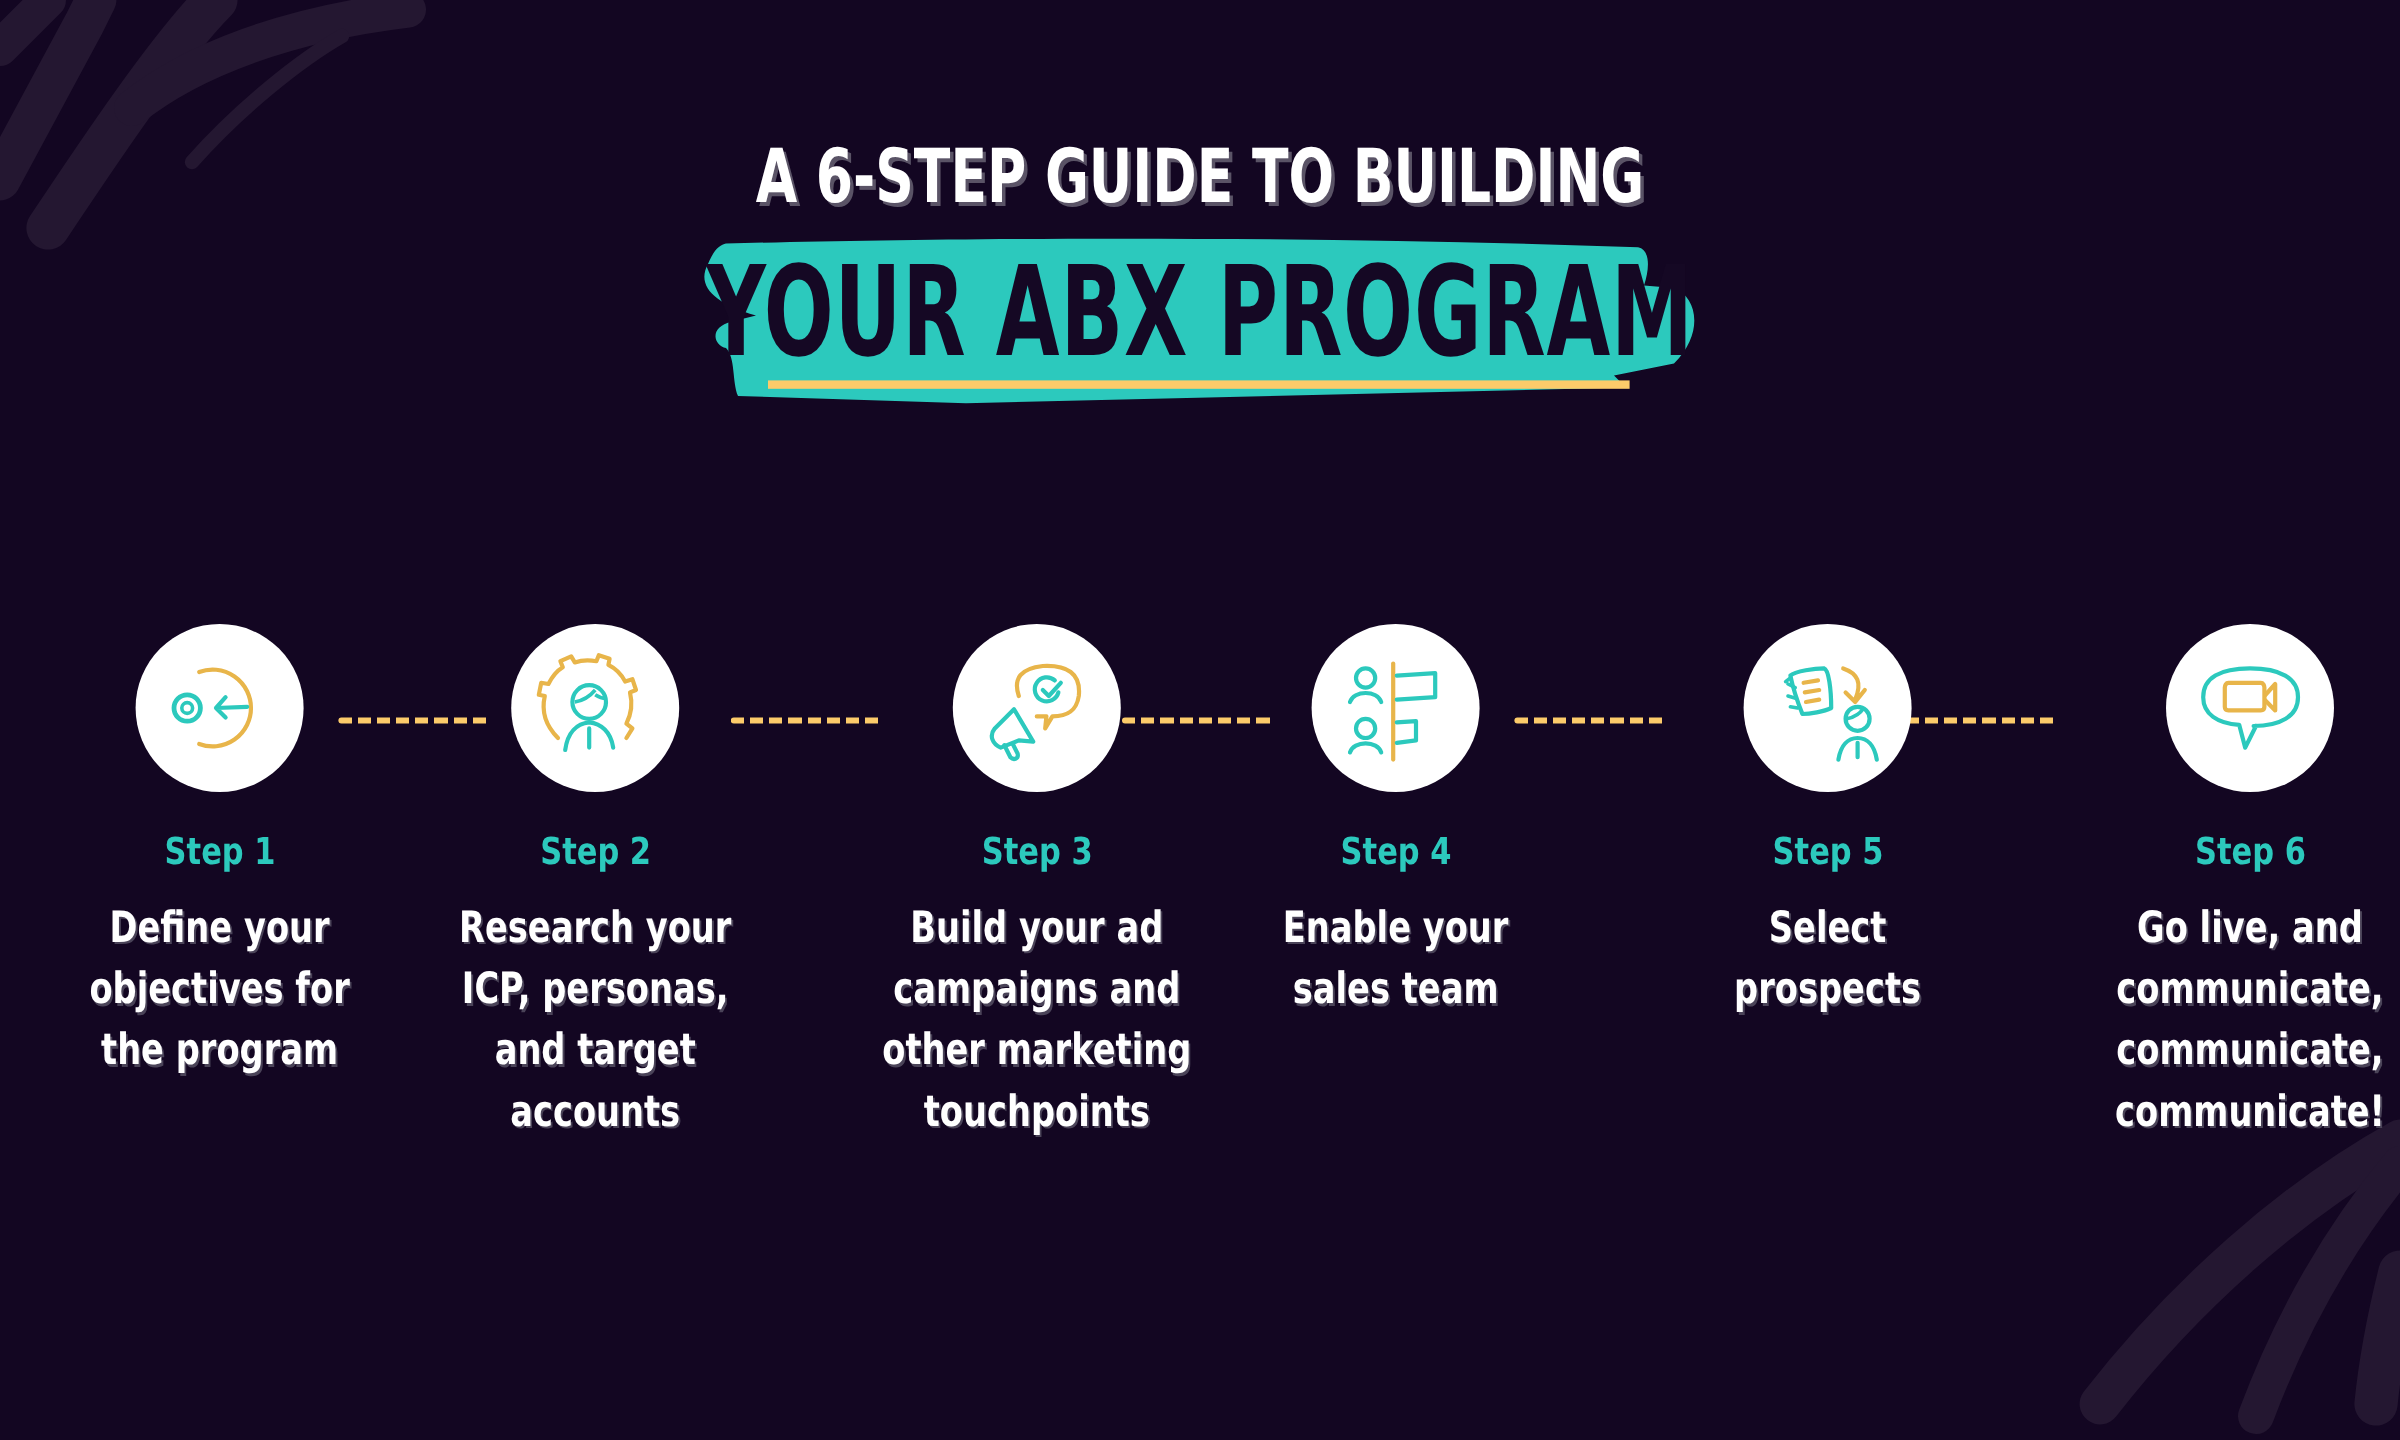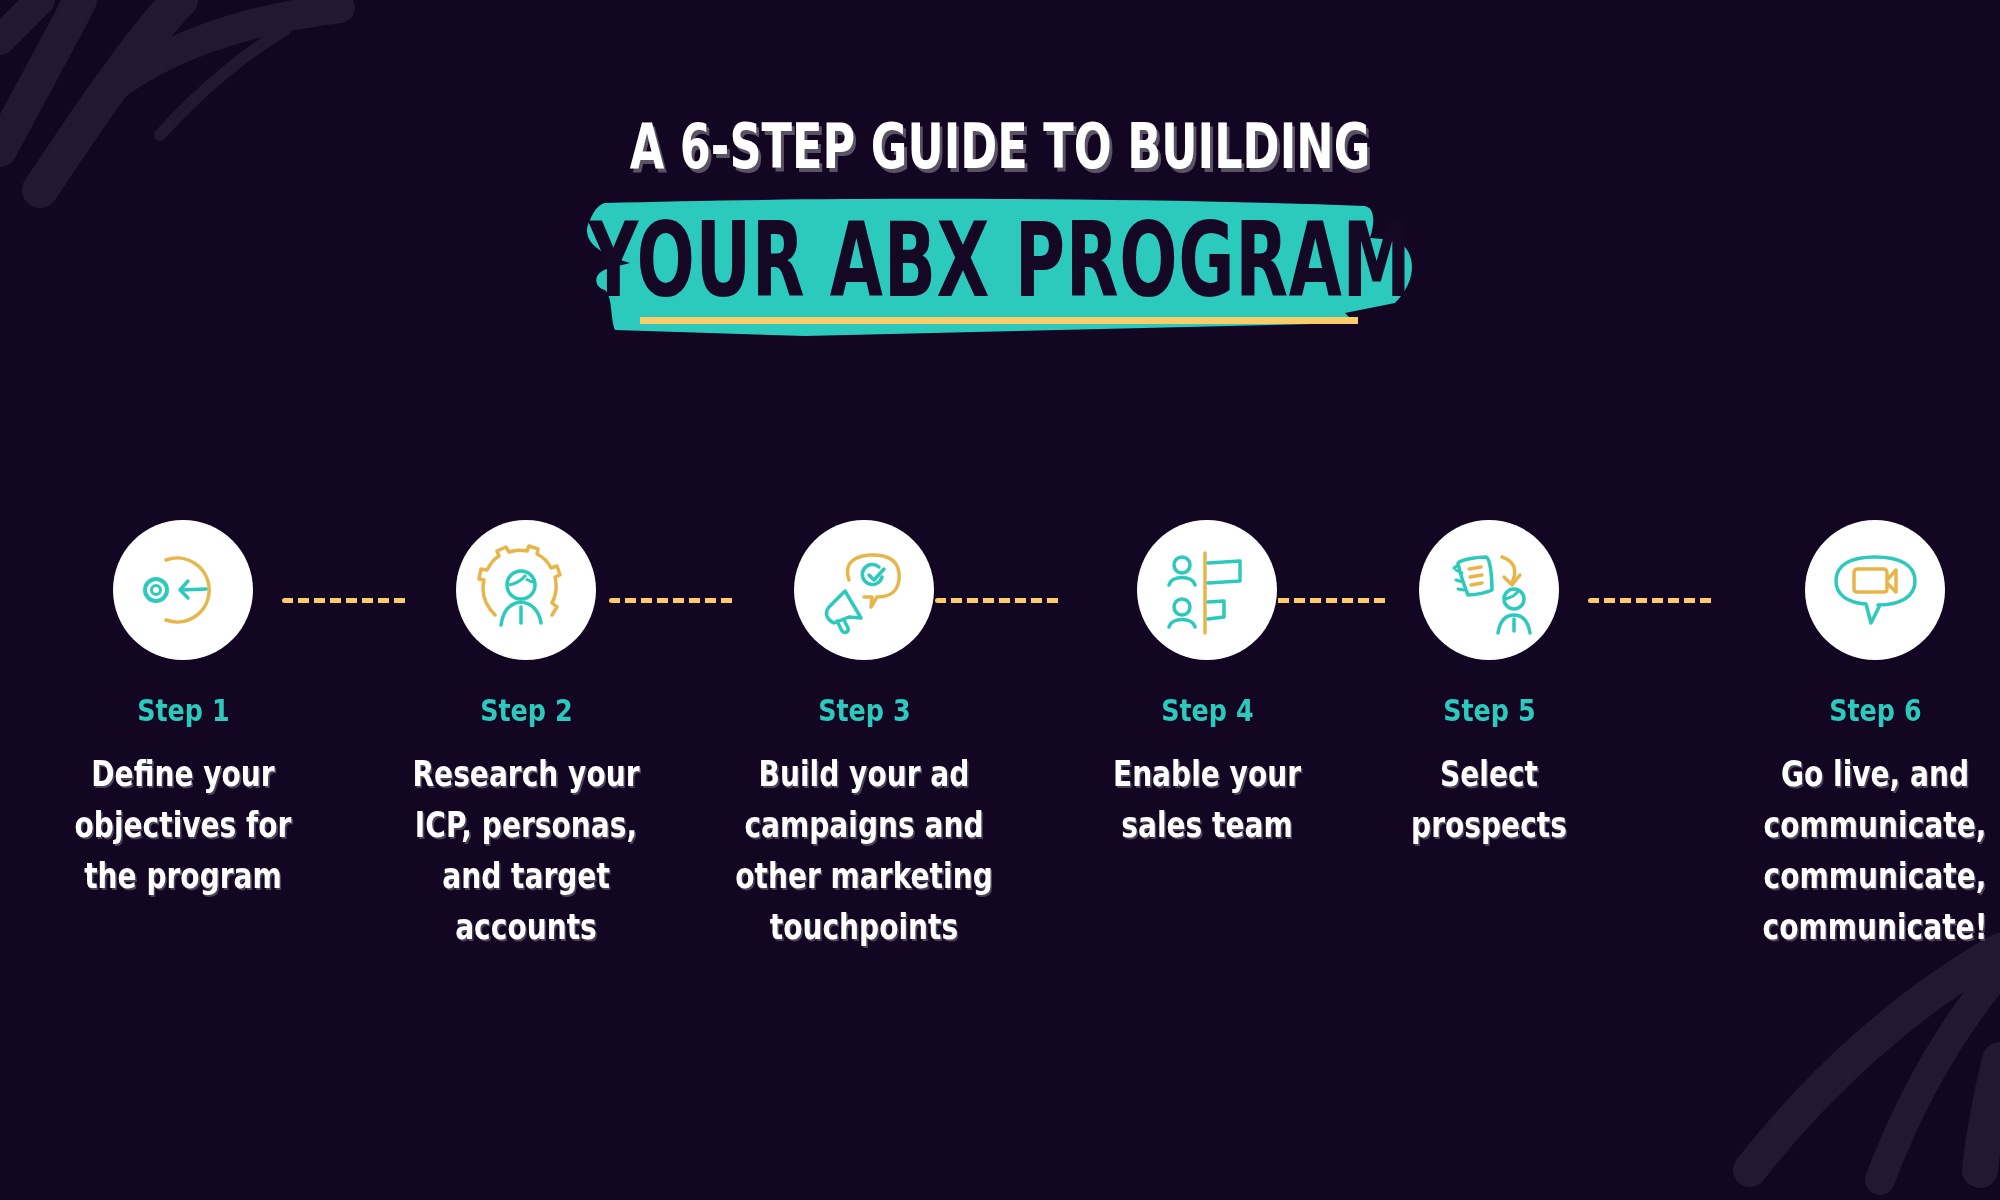--- a/index.html
+++ b/index.html
@@ -102,21 +102,21 @@
     </svg>
   </div>
   <div class="step-label">Step 1</div>
   <div class="step-desc">
     <span>Define your</span>
     <span>objectives for</span>
     <span>the program</span>
   </div>
 </div>
 
-<div class="step" style="left:526px">
+<div class="step" style="left:496px">
   <div class="circle">
     <svg viewBox="0 0 110 110">
       <path d="M24 80 C14 70 10 58 13 45 L8 44 L10 34 L16 35 C19 29 23 24 28 21 L26 16 L35 12 L38 17 C44 15 50 15 56 16 L58 11 L67 14 L66 19 C72 22 77 27 80 33 L86 31 L89 40 L84 42 C86 50 85 60 81 68 L86 72 L81 80" fill="none" stroke="#E8B54A" stroke-width="3.5" stroke-linejoin="round" stroke-linecap="round"></path>
       <circle cx="50" cy="50" r="14" fill="none" stroke="#2CC9BD" stroke-width="3.5"></circle>
       <path d="M38 50 C44 49 50 46 55 40 M55 44 C58 46 62 47 64 47" fill="none" stroke="#2CC9BD" stroke-width="3"></path>
       <path d="M30 90 C32 75 40 68 50 67 C60 68 68 75 70 88 M50 72 L50 88" fill="none" stroke="#2CC9BD" stroke-width="3.5" stroke-linecap="round"></path>
     </svg>
   </div>
   <div class="step-label">Step 2</div>
   <div class="step-desc">
@@ -139,40 +139,40 @@
   </div>
   <div class="step-label">Step 3</div>
   <div class="step-desc">
     <span>Build your ad</span>
     <span>campaigns and</span>
     <span>other marketing</span>
     <span>touchpoints</span>
   </div>
 </div>
 
-<div class="step" style="left:1207px">
+<div class="step" style="left:1163px">
   <div class="circle">
     <svg viewBox="0 0 110 110">
       <circle cx="30" cy="30" r="8" fill="none" stroke="#2CC9BD" stroke-width="3.5"></circle>
       <path d="M17 50 C20 40 40 40 43 50" fill="none" stroke="#2CC9BD" stroke-width="3.5" stroke-linecap="round"></path>
       <circle cx="30" cy="72" r="8" fill="none" stroke="#2CC9BD" stroke-width="3.5"></circle>
       <path d="M17 92 C20 82 40 82 43 92" fill="none" stroke="#2CC9BD" stroke-width="3.5" stroke-linecap="round"></path>
       <path d="M53 18 L53 98" stroke="#E8B54A" stroke-width="3.5" stroke-linecap="round"></path>
       <path d="M56 28 L88 26 L88 46 L56 48" fill="none" stroke="#2CC9BD" stroke-width="3.5" stroke-linejoin="round" stroke-linecap="round"></path>
       <path d="M56 67 L72 66 L72 82 L56 84" fill="none" stroke="#2CC9BD" stroke-width="3.5" stroke-linejoin="round" stroke-linecap="round"></path>
     </svg>
   </div>
   <div class="step-label">Step 4</div>
   <div class="step-desc">
     <span>Enable your</span>
     <span>sales team</span>
   </div>
 </div>
 
-<div class="step" style="left:1489px">
+<div class="step" style="left:1523px">
   <div class="circle">
     <svg viewBox="0 0 110 110">
       <path d="M24 28 C28 24 45 22 52 22 C56 23 58 40 58 55 C52 58 40 60 34 60 C30 50 26 38 24 28 Z" fill="none" stroke="#2CC9BD" stroke-width="3.5" stroke-linejoin="round"></path>
       <path d="M22 35 L28 38 M22 45 L29 47 M24 54 L30 55 M20 33 L24 30" stroke="#2CC9BD" stroke-width="3" stroke-linecap="round"></path>
       <path d="M35 34 L47 32 M36 42 L48 40 M37 50 L48 48" stroke="#E8B54A" stroke-width="3.5" stroke-linecap="round"></path>
       <path d="M68 22 C80 26 84 34 78 48 M70 42 L78 50 L86 40" fill="none" stroke="#E8B54A" stroke-width="3.5" stroke-linecap="round" stroke-linejoin="round"></path>
       <circle cx="80" cy="64" r="10" fill="none" stroke="#2CC9BD" stroke-width="3.5"></circle>
       <path d="M71 64 C76 63 82 60 85 55" fill="none" stroke="#2CC9BD" stroke-width="3"></path>
       <path d="M64 98 C66 86 72 80 80 80 C88 80 94 86 96 98 M80 84 L80 96" fill="none" stroke="#2CC9BD" stroke-width="3.5" stroke-linecap="round"></path>
     </svg>

